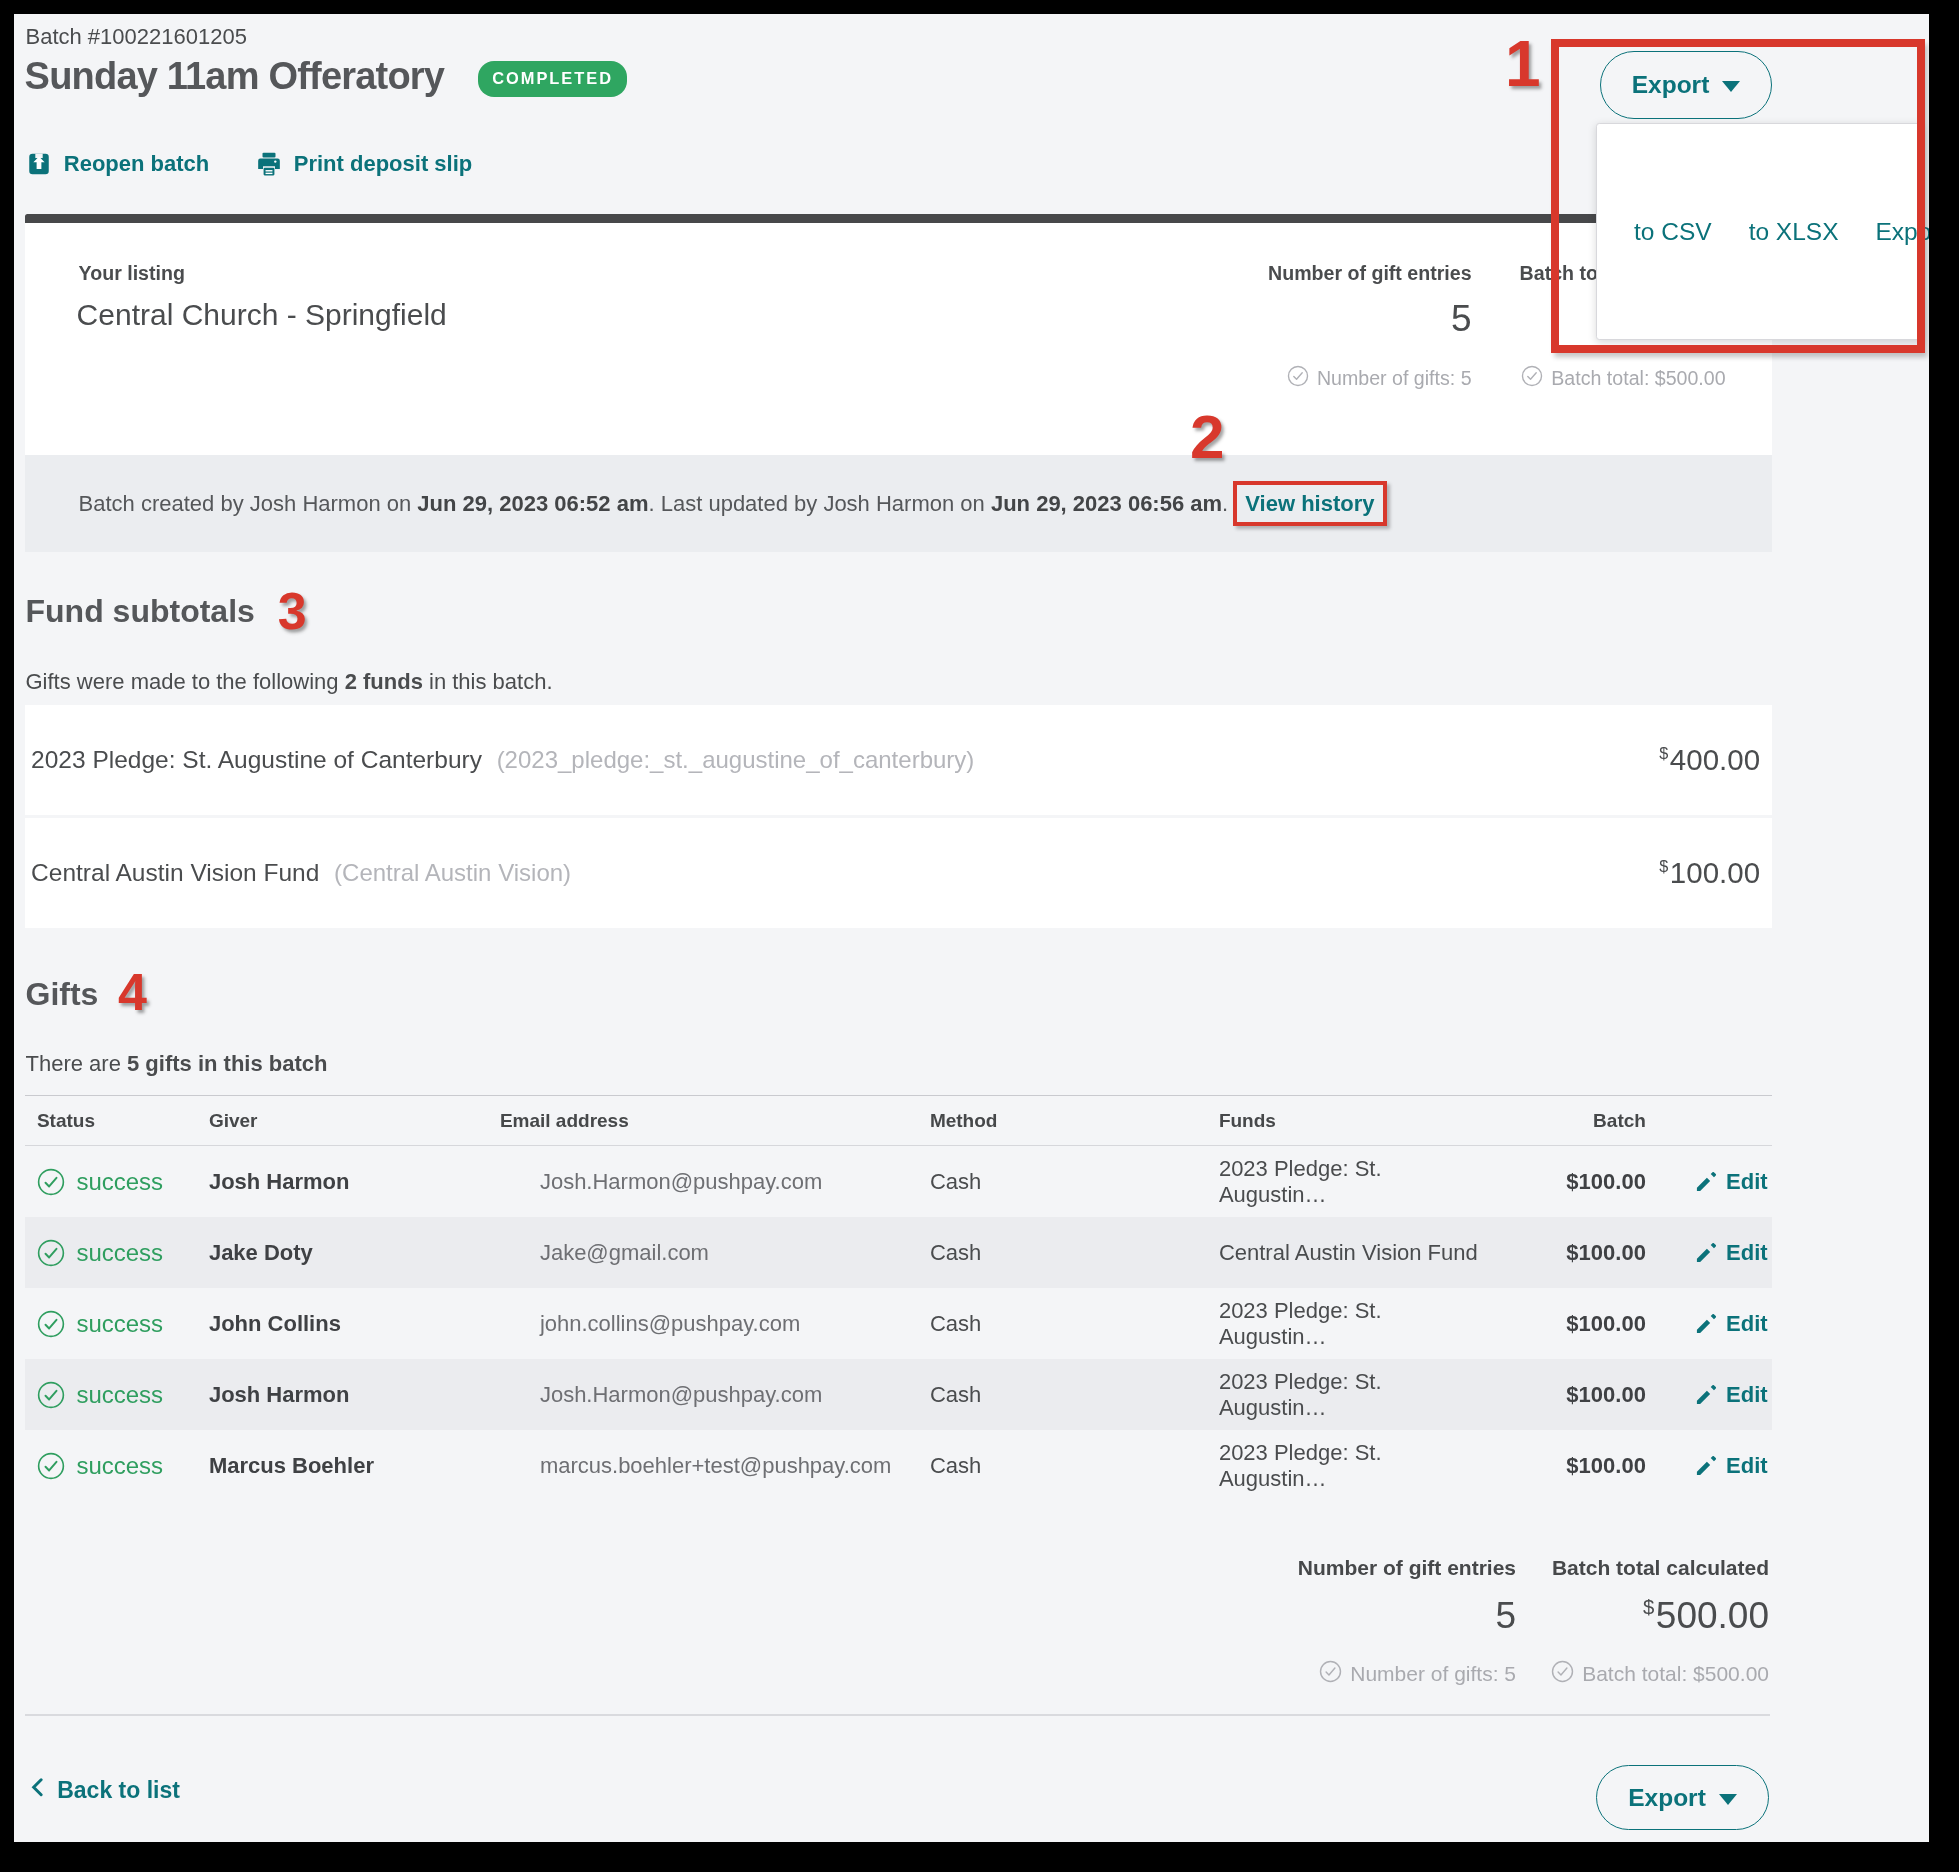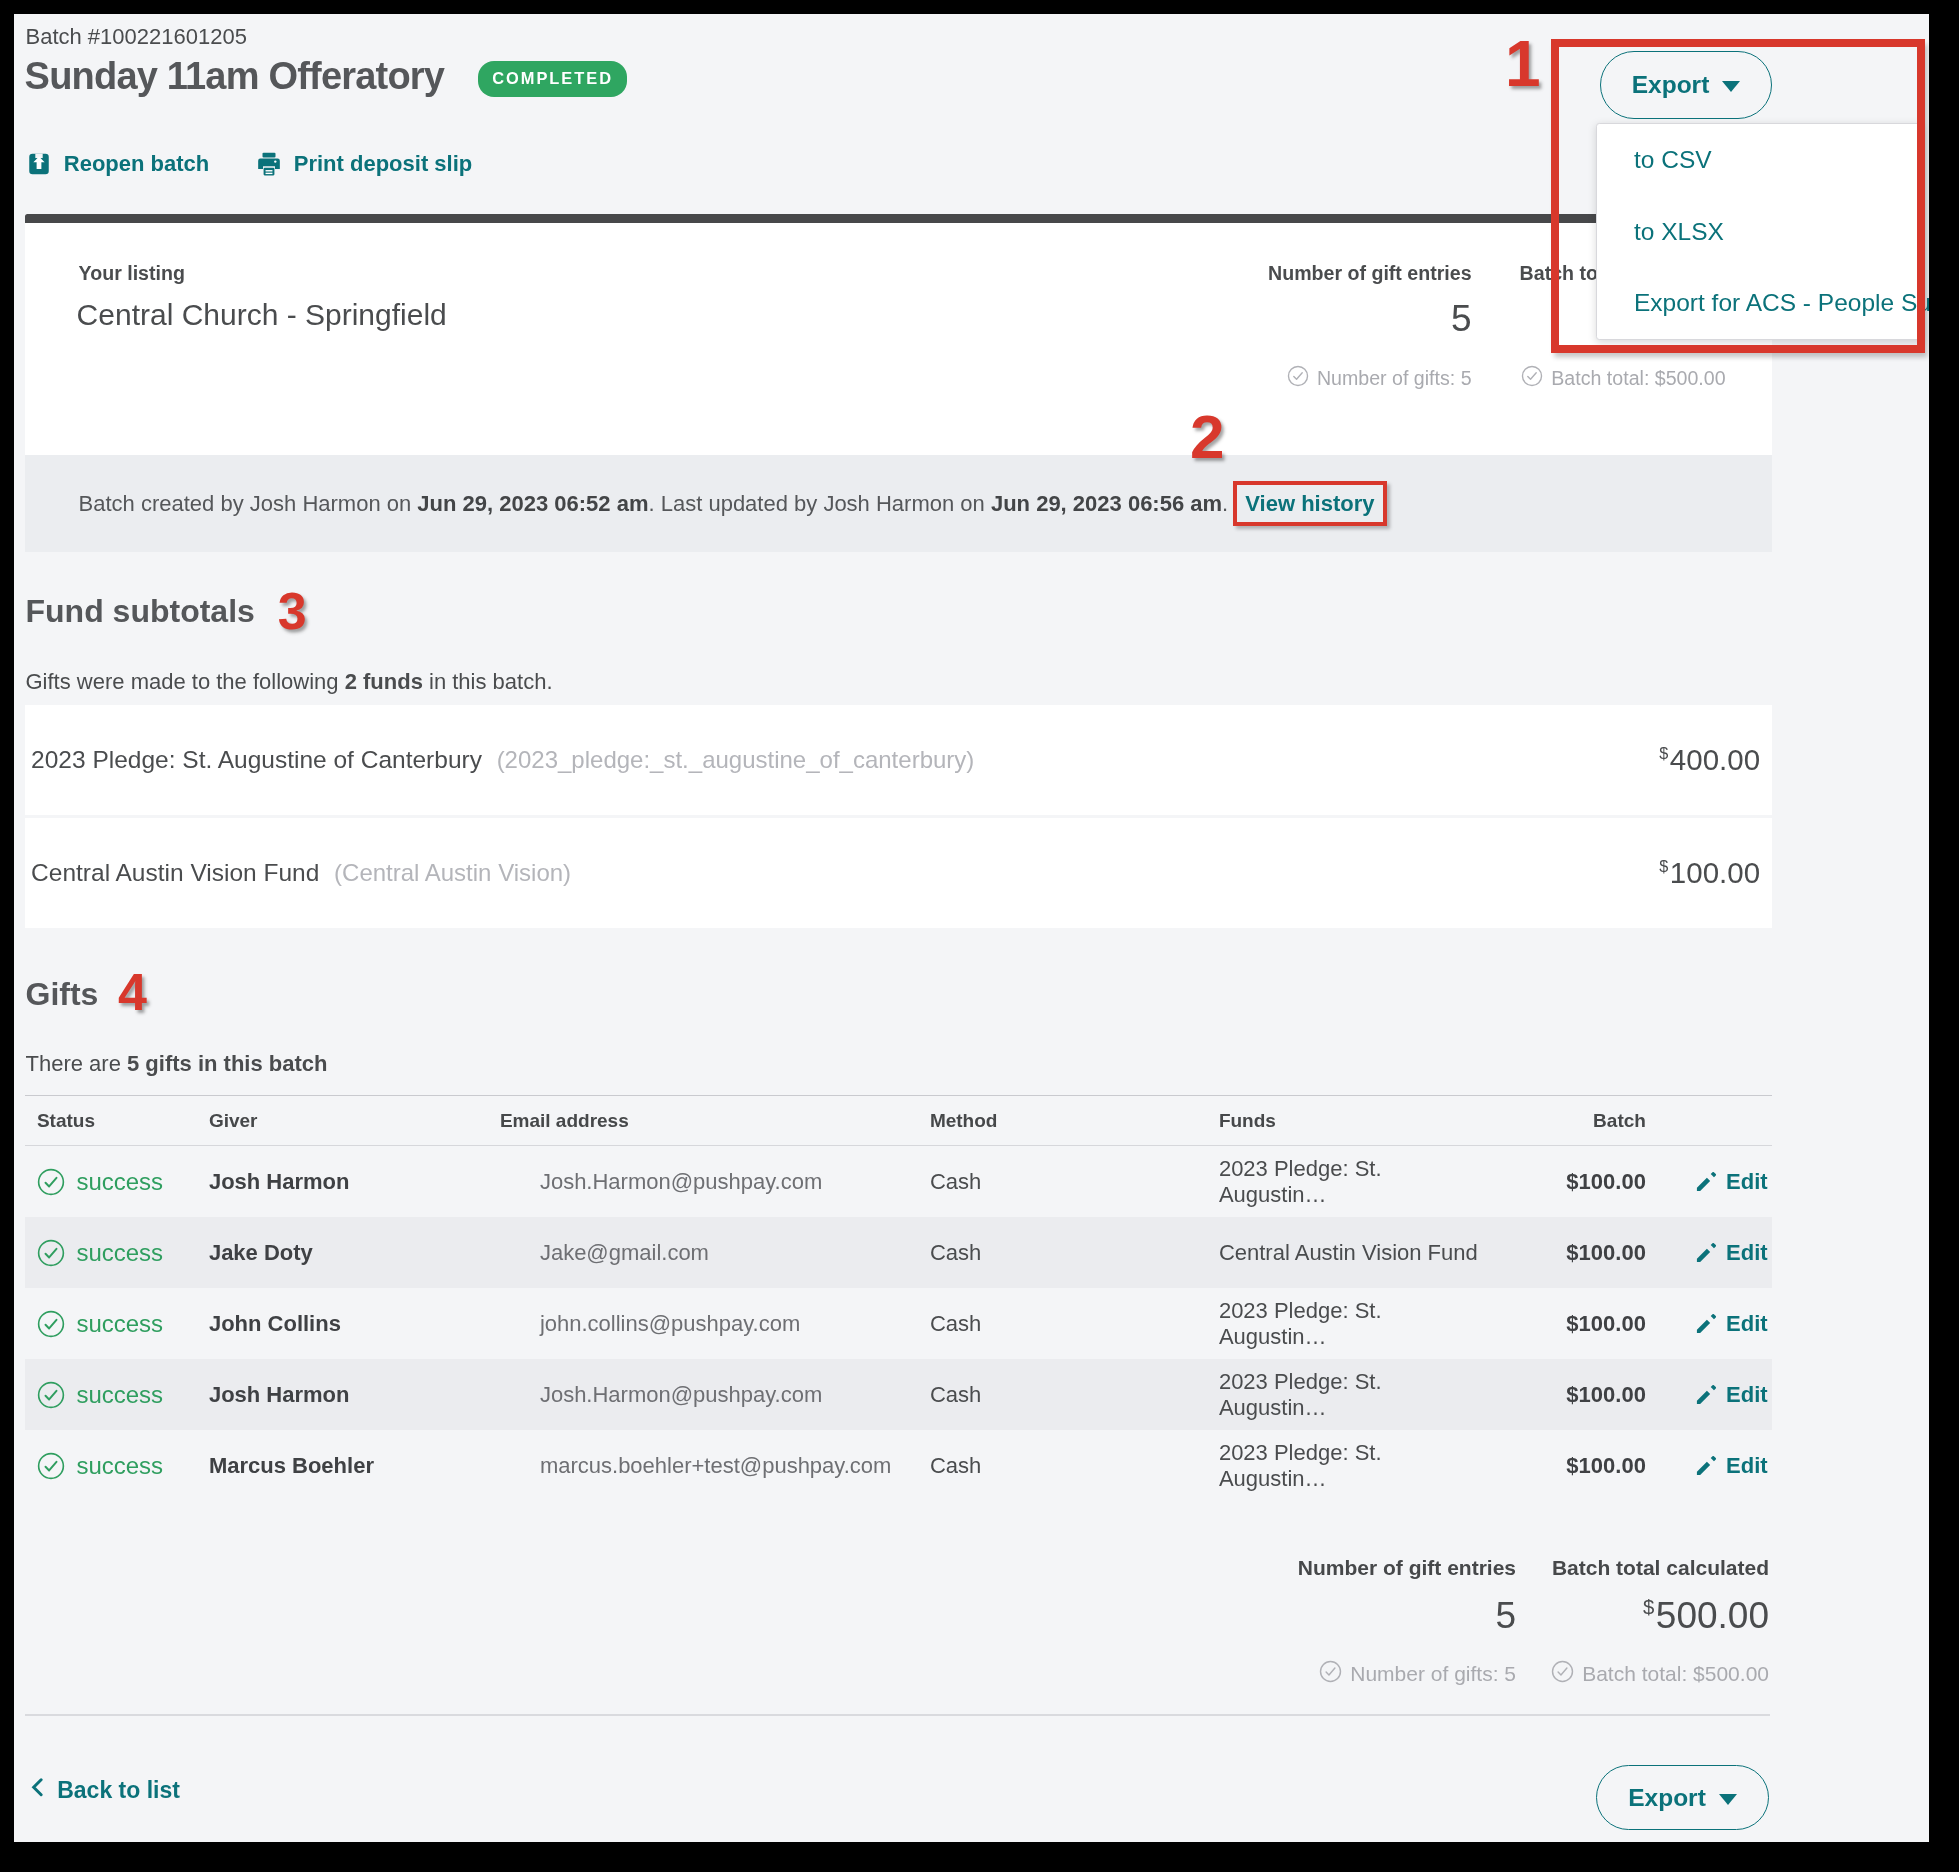--- a/index.html
+++ b/index.html
@@ -69,21 +69,21 @@
   .sum-col2 { right:160px; width:344px; }
 
   .footer-divider { position:absolute; left:10.6px; top:1700px; width:1745px; height:1.6px; background:#d9dade; }
   .back-link { position:absolute; left:14px; top:1761px; display:flex; align-items:center; gap:8.2px; color:#0b727a; font-size:23px; font-weight:700; cursor:pointer; }
 
   
   .export-pill { position:absolute; display:flex; align-items:center; justify-content:center; gap:13px; border:1.6px solid #0b727a; border-radius:37px; color:#0b727a; font-size:24.5px; font-weight:700; background:transparent; cursor:pointer; }
   .export-pill .caret { width:0; height:0; border-left:9px solid transparent; border-right:9px solid transparent; border-top:11.5px solid #0b727a; margin-top:3.3px; }
   .pill-top { left:1586px; top:37px; width:172px; height:68px; z-index:46; background:#f4f5f7; }
   .pill-bottom { left:1582px; top:1751px; width:173px; height:65px; }
-  .export-menu { position:absolute; left:1582px; top:109px; width:327px; height:217px; background:#fff; border:0.8px solid #d8d8dc; border-radius:3.3px; box-shadow:0 2.5px 8.2px rgba(0,0,0,0.15); z-index:44; display:flex; flex-direction:column; }
+  .export-menu { position:absolute; left:1582px; top:109px; width:327px; height:217px; background:#fff; border:0.8px solid #d8d8dc; border-radius:3.3px; box-shadow:0 2.5px 8.2px rgba(0,0,0,0.15); z-index:44; display:flex; flex-direction:row; }
   .export-menu-item { flex:1; display:flex; align-items:center; padding-left:37px; color:#0b727a; font-size:24.5px; cursor:pointer; white-space:nowrap; }
 
   
   .ann-num { position:absolute; color:#d8382c; font-weight:700; text-shadow:2.5px 3.3px 3.3px rgba(50,50,50,0.45); z-index:51; line-height:1; }
   .ann-1 { left:1491px; top:18px; font-size:64px; }
   .ann-2 { position:absolute; left:-47px; top:-79px; font-size:62px; color:#d8382c; font-weight:700; text-shadow:2.5px 3.3px 3.3px rgba(50,50,50,0.45); line-height:1; }
   .ann-3 { font-size:52px; margin-left:23px; margin-top:-8.2px; }
   .ann-4 { font-size:52px; margin-left:19.6px; margin-top:-9.8px; }
   .ann-box-1 { position:absolute; left:1537px; top:25px; width:374px; height:314px; border:8.2px solid #d8382c; box-shadow:3.3px 4.9px 4.9px rgba(0,0,0,0.22); z-index:50; pointer-events:none; }
 </style>

